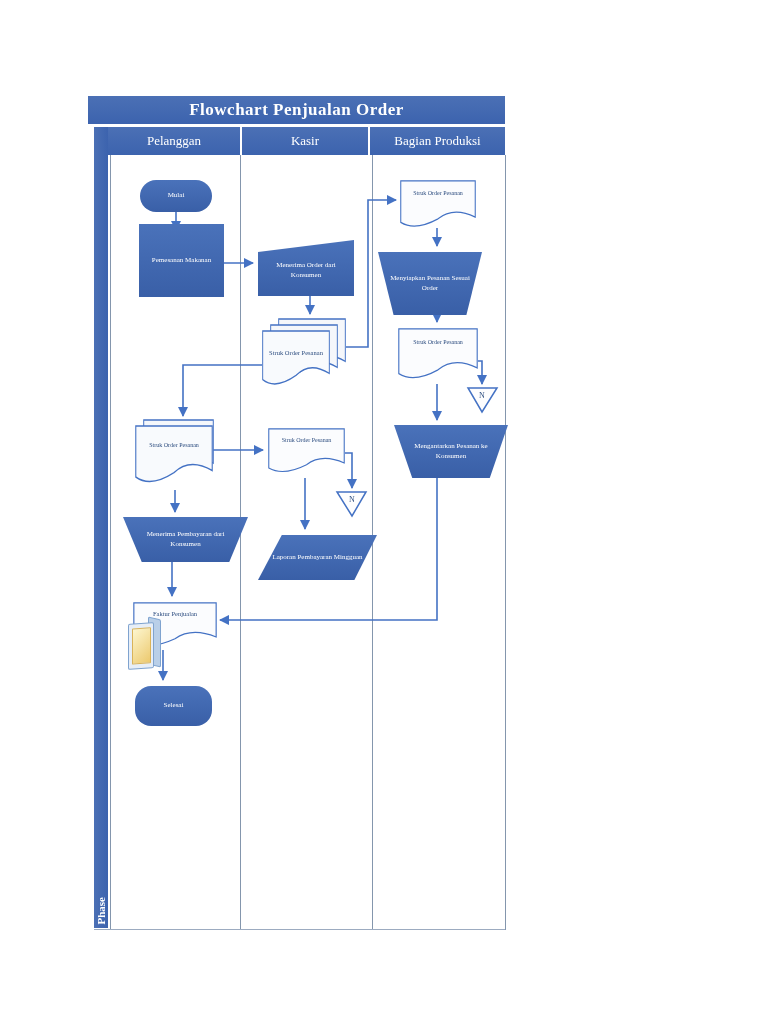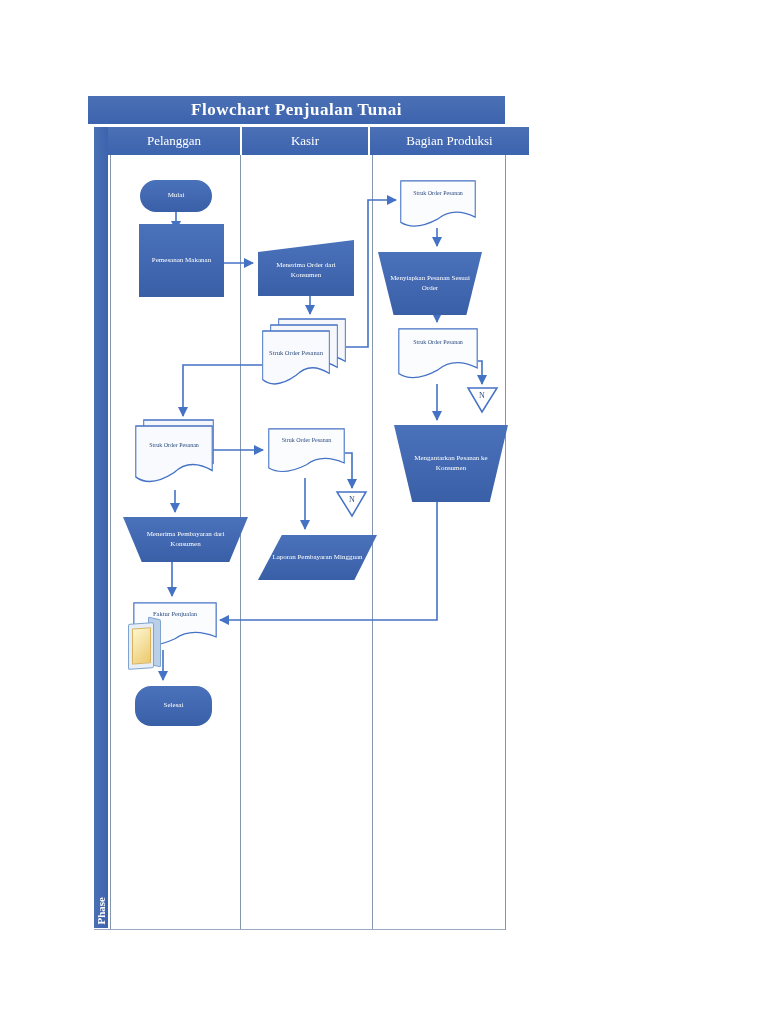--- a/index.html
+++ b/index.html
@@ -30,27 +30,27 @@
   .box3d .front{position:absolute;left:1px;top:6px;width:24px;height:44px;background:#e7eef7;
                 border:1px solid #7fa3cf;border-radius:2px;transform:skewY(-4deg);}
   .box3d .pages{position:absolute;left:3px;top:4px;width:17px;height:34px;border-radius:1px;
                 background:linear-gradient(135deg,#fdf6cf,#ecc96e);border:1px solid #d9b35a;}
 </style>
 </head>
 <body>
 
 <div class="canvas">
 
-  <div class="abs titlebar">Flowchart Penjualan Tunai</div>
+  <div class="abs titlebar">Flowchart Penjualan Order</div>
   <div class="abs phase">
     <span>Phase</span>
   </div>
   <div class="abs lanehdr" style="left:242px;width:126px;">Kasir</div>
   <div class="abs lanehdr" style="left:108px;width:132px;">Pelanggan</div>
-  <div class="abs lanehdr" style="left:370px;width:159px;">Bagian Produksi</div>
+  <div class="abs lanehdr" style="left:370px;width:135px;">Bagian Produksi</div>
   <div class="abs vline" style="left:110px;"></div>
   <div class="abs vline" style="left:240px;"></div>
   <div class="abs vline" style="left:372px;"></div>
   <div class="abs vline" style="left:505px;"></div>
   <div class="abs hline"></div>
 
   <svg class="overlay" width="768" height="1024">
     <defs>
       <marker id="arr" viewBox="0 0 10 10" refX="9" refY="5" markerWidth="6.5" markerHeight="6.5" orient="auto-start-reverse">
         <path d="M0,0 L10,5 L0,10 Z" fill="#4472c4"></path>
@@ -148,17 +148,17 @@
 
   <div class="shape" style="left:378px;top:252px;width:80px;height:63px;clip-path:polygon(0 0,100% 0,85% 100%,15% 100%);padding:0 12px;">
     <span>Menyiapkan Pesanan Sesuai Order</span>
   </div>
 
   <svg class="docsvg" style="left:398px;top:328px;" width="80" height="57" viewBox="0 0 100 60" preserveAspectRatio="none">
     <path d="M1,1 L99,1 L99,42 Q70,30 50,44 Q20,58 1,48 Z" fill="#fbfcfe" stroke="#4472c4" stroke-width="1.4"></path>
   </svg>
   <div class="doclabel" style="left:398px;top:334px;width:80px;height:16px;font-size:6px;">Struk Order Pesanan</div>
 
-  <div class="shape" style="left:394px;top:425px;width:86px;height:53px;clip-path:polygon(0 0,100% 0,84% 100%,16% 100%);padding:12px 14px;">
+  <div class="shape" style="left:394px;top:425px;width:86px;height:53px;clip-path:polygon(0 0,100% 0,84% 100%,16% 100%);padding:0 14px;">
     <span>Mengantarkan Pesanan ke Konsumen</span>
   </div>
 
 </div>
 
 </body></html>

